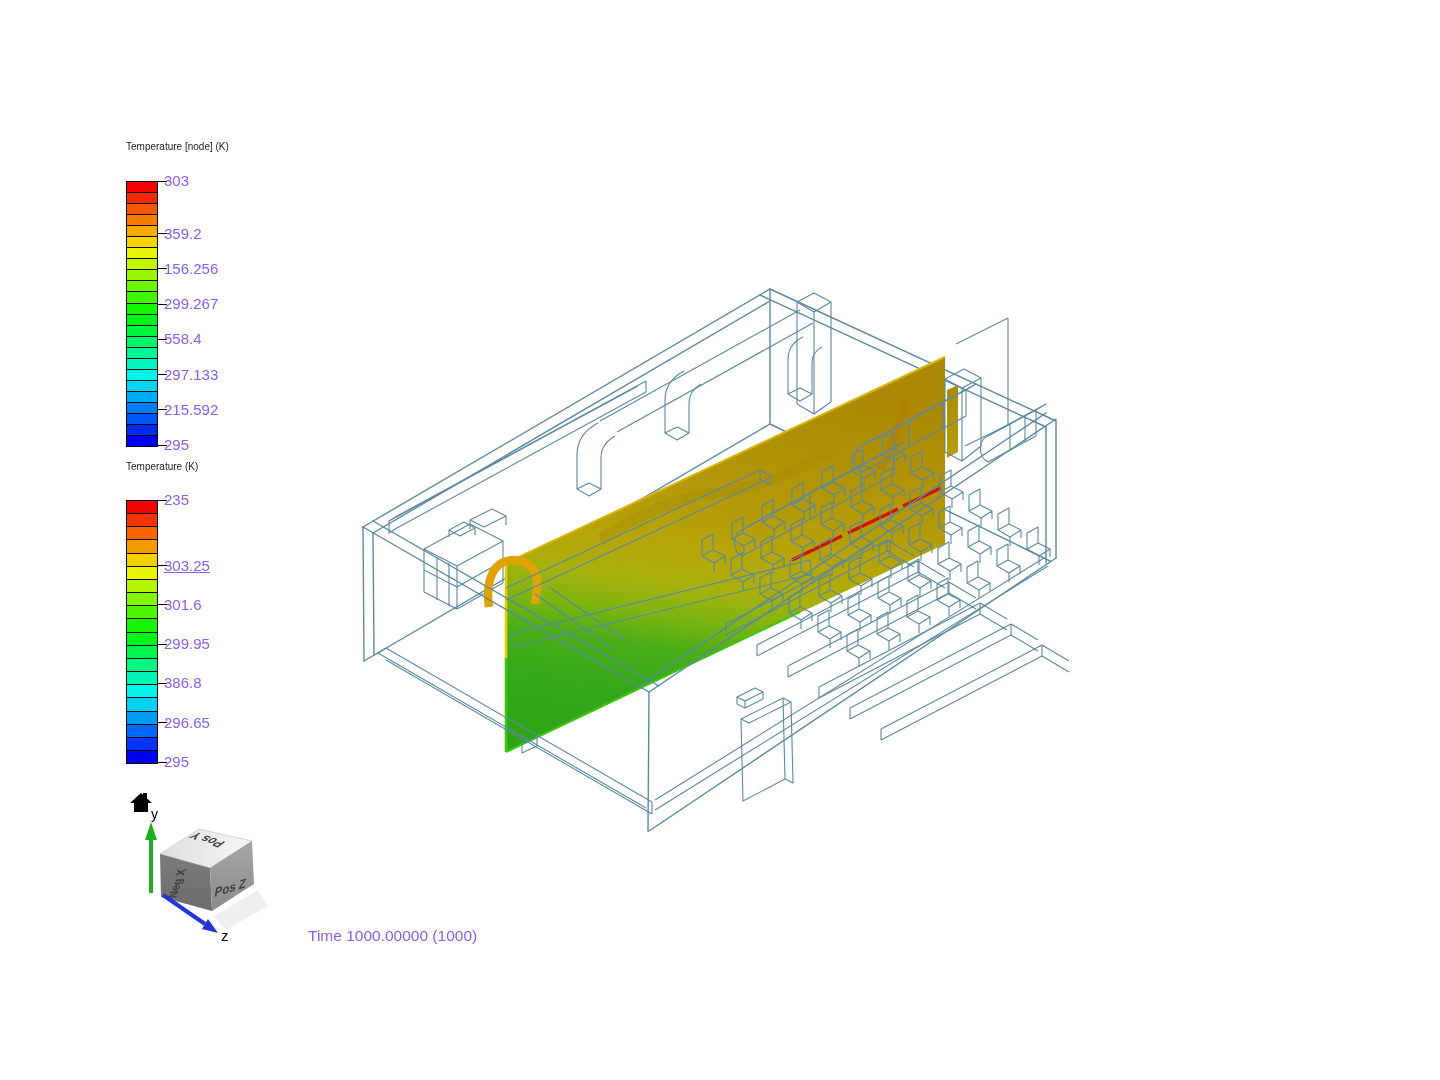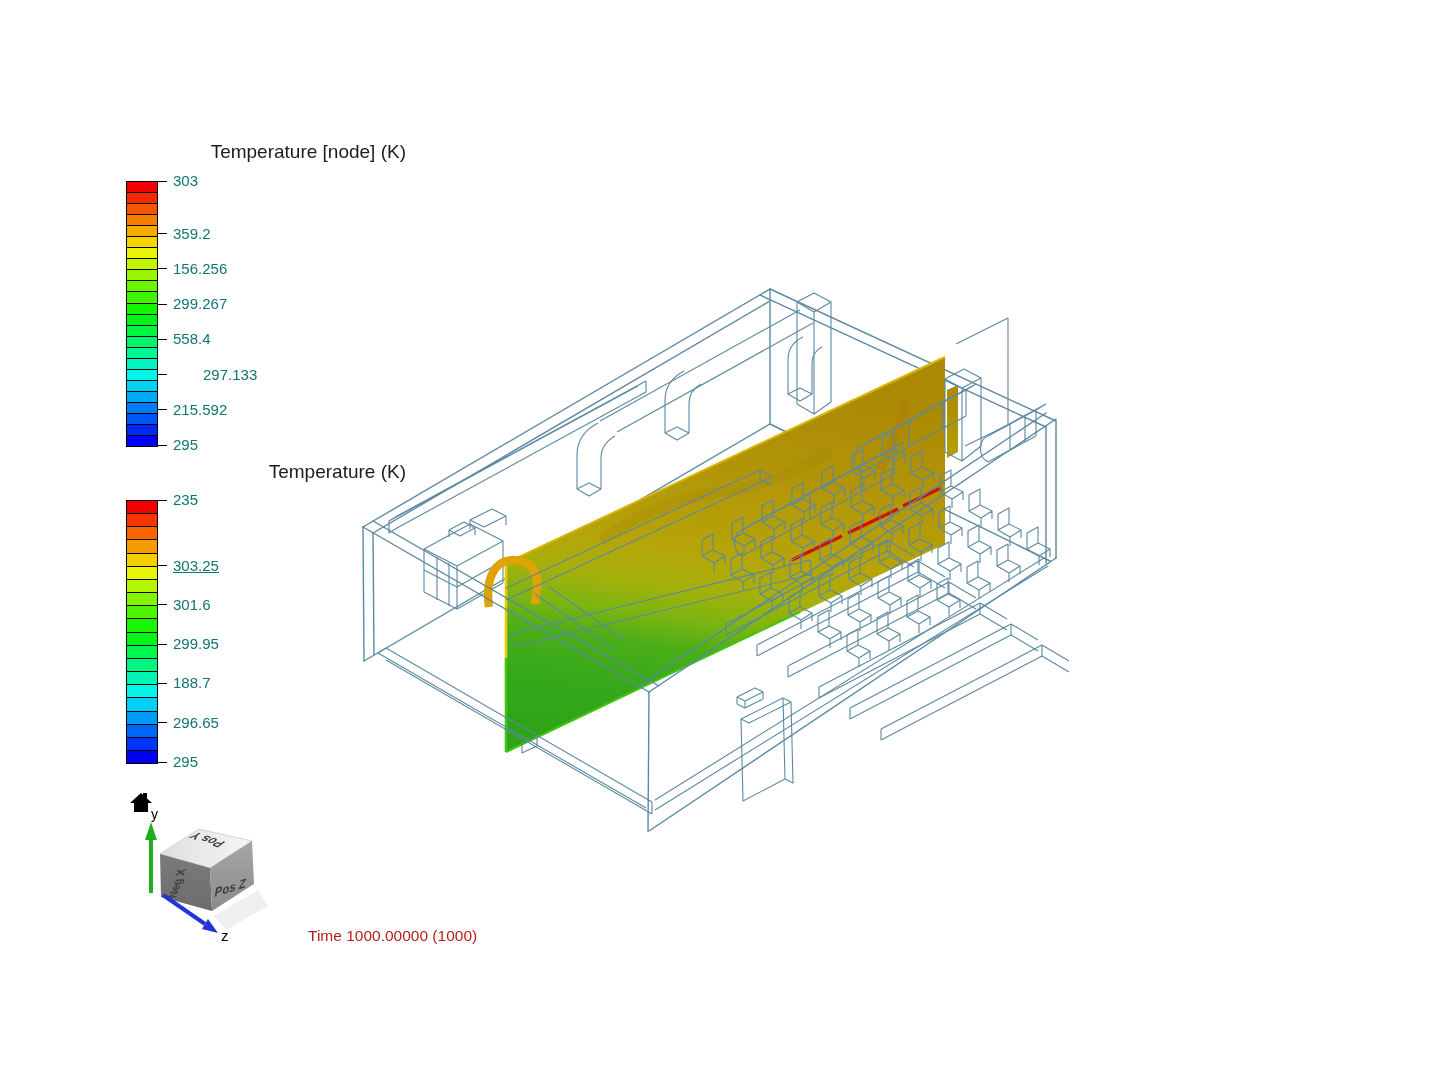--- a/index.html
+++ b/index.html
@@ -3,37 +3,37 @@
 <meta charset="utf-8">
 <style>
   html,body{margin:0;padding:0;background:#ffffff;}
   body{width:1440px;height:1080px;overflow:hidden;font-family:"Liberation Sans",sans-serif;position:relative;}
   #canvas{position:absolute;inset:0;width:1440px;height:1080px;background:#ffffff;}
   svg{position:absolute;inset:0;}
   
   .legend{position:absolute;left:126px;width:280px;color:#1c1c1c;}
   #legend-0{top:141px;}
   #legend-1{top:461px;}
-  .legend-title{font-size:19px;white-space:nowrap;text-align:right;}
+  .legend-title{font-size:10px;white-space:nowrap;}
   .colorbar{position:absolute;left:0;width:30px;border:1px solid #000;box-sizing:content-box;
             display:flex;flex-direction:column;}
   #legend-0 .colorbar{top:40px;height:264px;}
   #legend-1 .colorbar{top:39px;height:262px;}
   .colorbar .seg{flex:1;border-bottom:1px solid #000;}
   .colorbar .seg:last-child{border-bottom:none;}
   .tickwrap{position:absolute;left:0;top:0;}
   #legend-0 .tickwrap{top:40px;}
   #legend-1 .tickwrap{top:39px;}
   .tickline{position:absolute;left:31px;width:10px;height:0;border-top:1.2px solid #000;}
-  .ticklabel{position:absolute;left:47px;font-size:15px;white-space:nowrap;color:#0f766e;}
+  .ticklabel{position:absolute;left:38px;font-size:15px;white-space:nowrap;color:#8b5cf6;}
   
   .wire{stroke:var(--wire,#5b89a2);fill:none;stroke-width:1.4;stroke-linejoin:round;stroke-linecap:round;}
   .wire-thin{stroke:var(--wire,#5b89a2);fill:none;stroke-width:1.1;stroke-linejoin:round;}
   
-  #time-label{position:absolute;left:308px;top:927px;font-size:15.5px;color:#b91c1c;white-space:nowrap;}
+  #time-label{position:absolute;left:308px;top:927px;font-size:15.5px;color:#8b5cf6;white-space:nowrap;}
   .cube-label{font-weight:bold;}
 </style>
 </head>
 <body>
 
 <div id="canvas">
 
   <section class="legend" id="legend-0">
     <div class="legend-title">Temperature [node] (K)</div>
     <div class="colorbar" id="colorbar-0">
@@ -67,21 +67,21 @@
         <div class="ticklabel" style="top: -9px;">303</div>
         <div class="tickline" style="top: 52.3px;"></div>
         <div class="ticklabel" style="top: 43.8px;">359.2</div>
         <div class="tickline" style="top: 87.4912px;"></div>
         <div class="ticklabel" style="top: 78.9912px;">156.256</div>
         <div class="tickline" style="top: 122.709px;"></div>
         <div class="ticklabel" style="top: 114.209px;">299.267</div>
         <div class="tickline" style="top: 157.9px;"></div>
         <div class="ticklabel" style="top: 149.4px;">558.4</div>
         <div class="tickline" style="top: 193.091px;"></div>
-        <div class="ticklabel" style="top: 184.591px; margin-left: 30px;">297.133</div>
+        <div class="ticklabel" style="top: 184.591px;">297.133</div>
         <div class="tickline" style="top: 228.309px;"></div>
         <div class="ticklabel" style="top: 219.809px;">215.592</div>
         <div class="tickline" style="top: 263.5px;"></div>
         <div class="ticklabel" style="top: 255px;">295</div>
       </div>
   </section>
 
   <section class="legend" id="legend-1">
     <div class="legend-title">Temperature (K)</div>
     <div class="colorbar" id="colorbar-1">
@@ -109,21 +109,21 @@
     <div class="tickwrap" id="ticks-1">
         <div class="tickline" style="top: -0.5px;"></div>
         <div class="ticklabel" style="top: -9px;">235</div>
         <div class="tickline" style="top: 65px;"></div>
         <div class="ticklabel" style="top: 56.5px; text-decoration: underline;">303.25</div>
         <div class="tickline" style="top: 104.3px;"></div>
         <div class="ticklabel" style="top: 95.8px;">301.6</div>
         <div class="tickline" style="top: 143.6px;"></div>
         <div class="ticklabel" style="top: 135.1px;">299.95</div>
         <div class="tickline" style="top: 182.9px;"></div>
-        <div class="ticklabel" style="top: 174.4px;">188.7</div>
+        <div class="ticklabel" style="top: 174.4px;">386.8</div>
         <div class="tickline" style="top: 222.2px;"></div>
         <div class="ticklabel" style="top: 213.7px;">296.65</div>
         <div class="tickline" style="top: 261.5px;"></div>
         <div class="ticklabel" style="top: 253px;">295</div>
       </div>
   </section>
 
   <svg id="scene" viewBox="0 0 1440 1080" width="1440" height="1080">
     <defs>
       <linearGradient id="planeGrad" x1="0.08" y1="0" x2="-0.07" y2="1">

